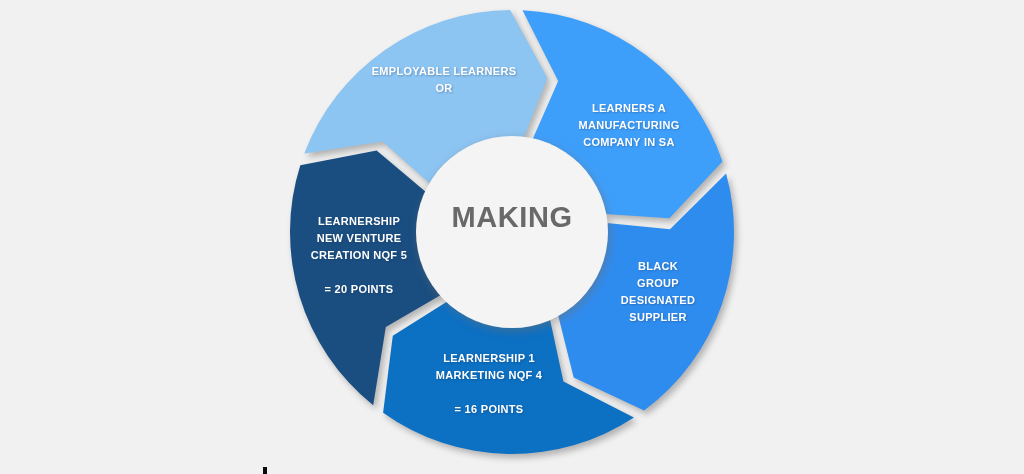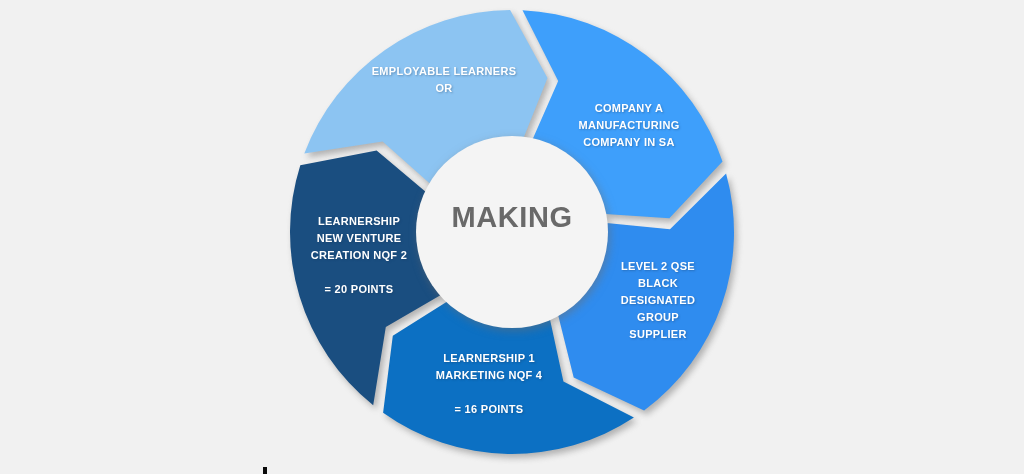--- a/index.html
+++ b/index.html
@@ -47,44 +47,43 @@
       <path d="M 373.2 405.3 A 222 222 0 0 1 300.3 165.2 L 376.6 150.6 L 425.9 191.9 A 95 95 0 0 0 440.8 294.9 L 385.8 327.1 Z" fill="#1a4e80" class="seg"></path>
       <circle cx="512" cy="232" r="96" fill="#f4f4f4" class="hub"></circle>
     </svg>
 
   <div class="seg-label lbl-employable">
     <div class="seg-line">EMPLOYABLE LEARNERS</div>
     <div class="seg-line">OR</div>
   </div>
 
   <div class="seg-label lbl-company">
-    <div class="seg-line">COMPANY A</div>
+    <div class="seg-line">LEARNERS A</div>
     <div class="seg-line">MANUFACTURING</div>
     <div class="seg-line">COMPANY IN SA</div>
   </div>
 
   <div class="seg-label lbl-ilearn">
-    <div class="seg-line">LEVEL 2 QSE</div>
     <div class="seg-line">BLACK</div>
+    <div class="seg-line">GROUP</div>
     <div class="seg-line">DESIGNATED</div>
-    <div class="seg-line">GROUP</div>
     <div class="seg-line">SUPPLIER</div>
   </div>
 
   <div class="seg-label lbl-marketing">
     <div class="seg-line">LEARNERSHIP 1</div>
     <div class="seg-line">MARKETING NQF 4</div>
     <div class="seg-line"></div>
     <div class="seg-line">= 16 POINTS</div>
   </div>
 
   <div class="seg-label lbl-nvc">
     <div class="seg-line">LEARNERSHIP</div>
     <div class="seg-line">NEW VENTURE</div>
-    <div class="seg-line">CREATION NQF 2</div>
+    <div class="seg-line">CREATION NQF 5</div>
     <div class="seg-line"></div>
     <div class="seg-line">= 20 POINTS</div>
   </div>
 
   <div class="center-title">
     <div class="center-line">MAKING</div>
   </div>
 
   <div class="stray-mark"></div>
 

